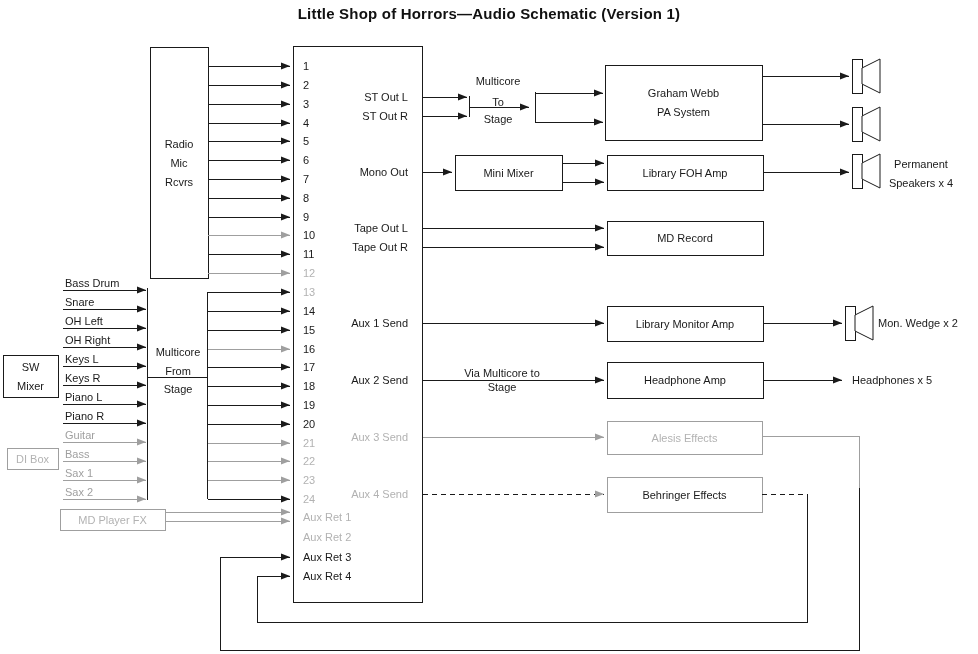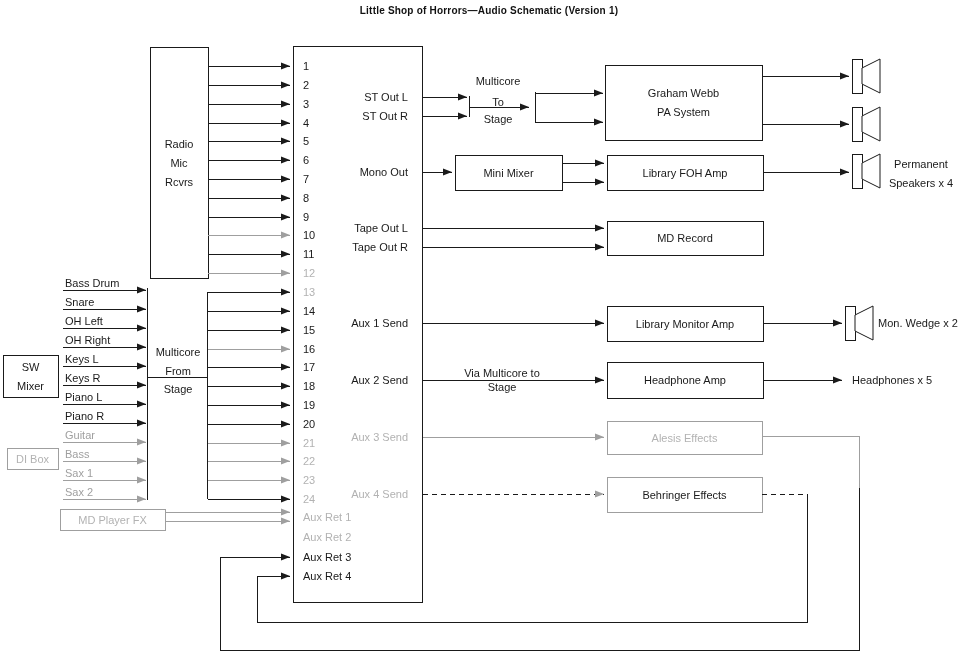--- a/index.html
+++ b/index.html
@@ -1,19 +1,19 @@
 <!DOCTYPE html>
 <html><head>
 <meta charset="utf-8">
 <style>
   html,body{margin:0;padding:0;background:#fff;}
   .stage{position:relative;width:978px;height:654px;background:#fff;overflow:hidden;
          font-family:"Liberation Sans",sans-serif;}
   .title{position:absolute;top:5px;left:0;width:978px;text-align:center;
-         font-size:10px;font-weight:bold;color:#111;letter-spacing:.2px;}
+         font-size:15px;font-weight:bold;color:#111;letter-spacing:.2px;}
   svg.diagram{position:absolute;left:0;top:0;}
   svg.diagram text{font-family:"Liberation Sans",sans-serif;font-size:11px;}
 </style>
 </head>
 <body>
 
 <div class="stage">
   <div class="title">Little Shop of Horrors—Audio Schematic (Version 1)</div>
   <svg class="diagram" width="978" height="654" viewBox="0 0 978 654" xmlns="http://www.w3.org/2000/svg">
       <g>

